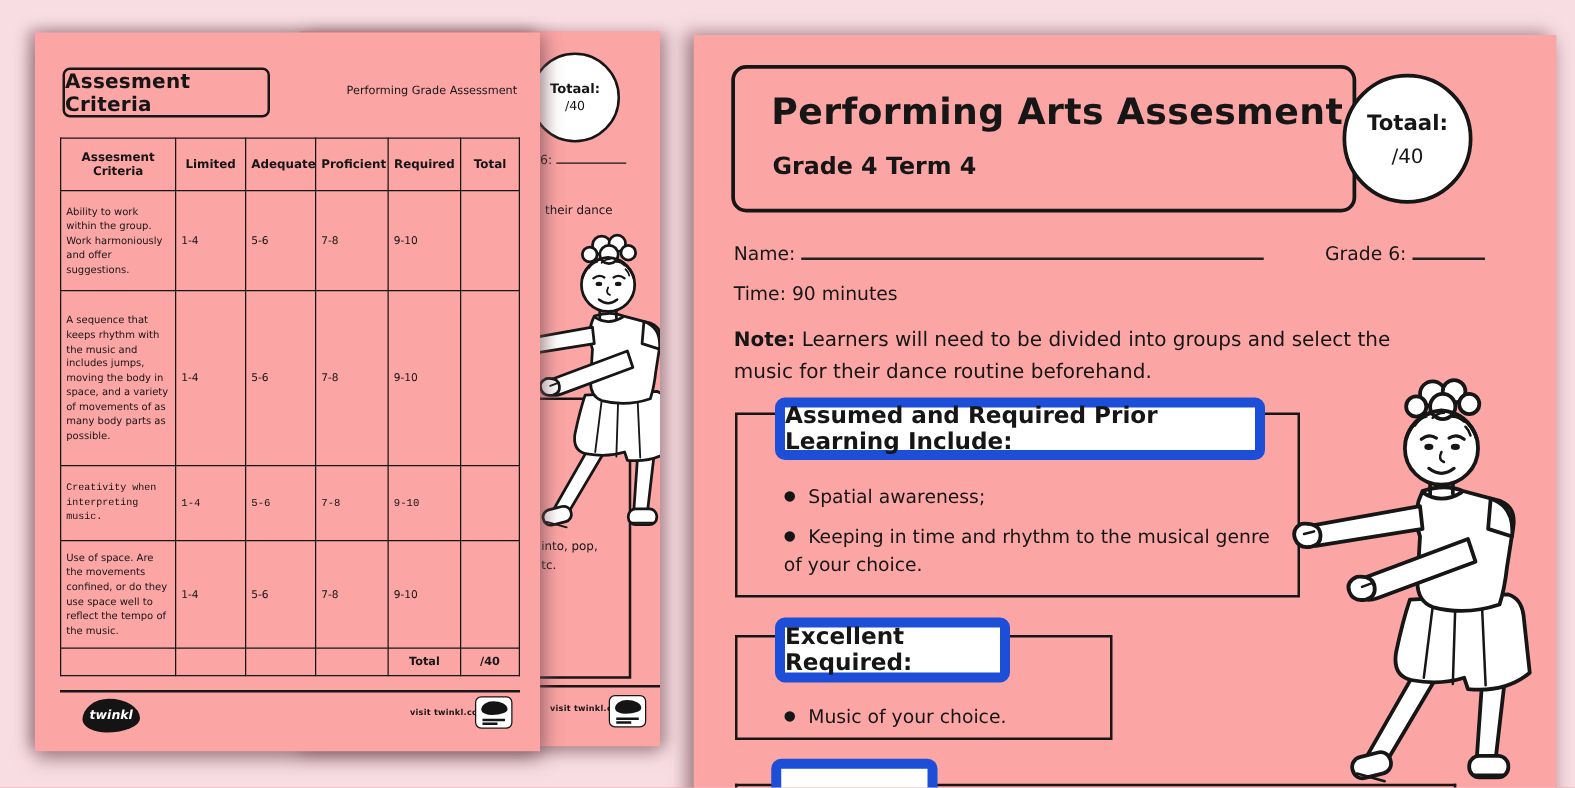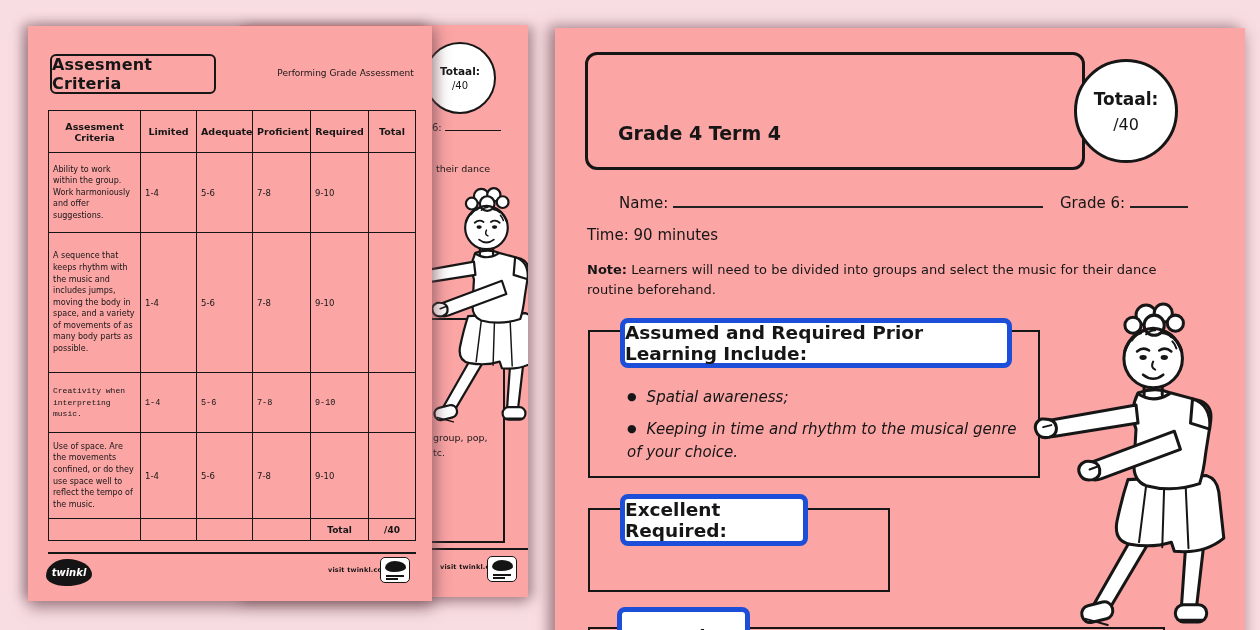--- a/index.html
+++ b/index.html
@@ -23,21 +23,21 @@
   table.rubric { position:absolute; left:20px; top:84px; width:368px; border-collapse:collapse; table-layout:fixed; }
   table.rubric th, table.rubric td { border:1.8px solid #161616; vertical-align:middle; padding:2px 4px; }
   table.rubric th { font-size:9.5px; font-weight:bold; text-align:center; height:42px; }
   td.crit { font-size:8px; text-align:left; line-height:1.45; padding-left:6px; }
   td.mark { font-size:8.5px; }
   tr.lr-total td { height:22px; font-size:9px; text-align:center; font-weight:bold; }
 
   .foot-line { position:absolute; height:2px; background:#161616; }
   .twinkl-logo { position:absolute; background:#141414; color:#fff; font-style:italic; font-weight:bold;
                  display:flex; align-items:center; justify-content:center;
-                 border-radius:46% 54% 58% 42% / 62% 58% 42% 38%; }
+                 border-radius:46% 54% 58% 42% / 62% 58% 42% 38%;margin-left:20px; }
   .visit { position:absolute; font-size:6.5px; font-weight:bold; letter-spacing:.2px; }
   .badge { position:absolute; width:30px; height:26px; border:1.5px solid #161616; border-radius:5px; background:#fff; }
   .badge .blob { position:absolute; left:4px; top:3px; width:21px; height:11px; background:#141414;
                  border-radius:46% 54% 58% 42% / 62% 58% 42% 38%; }
   .badge .l1 { position:absolute; left:5px; top:17px; width:18px; height:1.5px; background:#141414; }
   .badge .l2 { position:absolute; left:5px; top:20px; width:12px; height:1.5px; background:#141414; }
 
   
   .mp-titlebox { position:absolute; left:-70px; top:14px; width:260px; height:80px; border:2.5px solid #161616; border-radius:8px; }
   .mp-circle { position:absolute; left:184px; top:17px; width:72px; height:72px; border:2.5px solid #161616; border-radius:50%;
@@ -56,26 +56,26 @@
   .rp-title { position:absolute; left:62px; top:44px; font-size:29px; font-weight:800; letter-spacing:.3px; }
   .rp-subtitle { position:absolute; left:63px; top:94px; font-size:19px; font-weight:bold; }
   .rp-circle { position:absolute; left:519px; top:31px; width:104px; height:104px; border:3px solid #161616; border-radius:50%;
                background:#fff; display:flex; flex-direction:column; align-items:center; justify-content:center; gap:6px; }
   .rp-circle .t1 { font-size:17px; font-weight:bold; }
   .rp-circle .t2 { font-size:16px; }
 
   .rp-row { position:absolute; font-size:15px; }
   .wline { display:inline-block; border-bottom:2px solid #222; height:13px; vertical-align:baseline; }
 
-  .rp-note { position:absolute; left:32px; top:232px; width:570px; font-size:13px; line-height:1.55; }
+  .rp-note { position:absolute; left:32px; top:232px; width:570px; font-size:16px; line-height:1.55; }
 
   .obox { position:absolute; border:2px solid #161616; background:transparent; }
-  .hbox { position:absolute; border:5px solid #1d4ed8; border-radius:8px; background:#fff;
+  .hbox { position:absolute; border:8px solid #1d4ed8; border-radius:8px; background:#fff;
           display:flex; align-items:center; justify-content:center; font-weight:bold; font-size:18.5px; }
-  .bullet { position:absolute; font-size:15px;font-style:italic; }
+  .bullet { position:absolute; font-size:15px; }
   .bullet .dot { font-size:11px; vertical-align:2px; margin-right:10px; }
   .b2wrap { line-height:1.5; }
 
   .rp-girl { position:absolute; left:478px; top:272px; width:202px; height:333px; z-index:5; }
 </style>
 </head>
 <body>
 
 <svg width="0" height="0" style="position:absolute">
   <symbol id="girl" viewBox="0 0 200 330">
@@ -131,21 +131,21 @@
     <div class="t1">Totaal:</div>
     <div class="t2">/40</div>
   </div>
   <div class="mp-grade">
     <span>6:</span>
     <span class="wline"></span>
   </div>
   <div class="mp-note">their dance</div>
   <div class="mp-box"></div>
   <div class="mp-boxtext">
-    <div>group, pop,</div>
+    <div>into, pop,</div>
     <div>tc.</div>
   </div>
   <svg class="mp-girl">
       <use href="#girl"></use>
     </svg>
   <div class="foot-line" style="left:0; top:523px; width:288px;"></div>
   <div class="visit" style="left:200px; top:538px;">visit twinkl.co.za</div>
   <div class="badge" style="left:247px; top:531px;">
     <div class="blob"></div>
     <div class="l1"></div>
@@ -223,27 +223,28 @@
   <div class="visit" style="left:300px; top:540px;">visit twinkl.co.za</div>
   <div class="badge" style="left:352px; top:531px;">
     <div class="blob"></div>
     <div class="l1"></div>
       <div class="l2"></div>
   </div>
 </div>
 
 <div class="page page-right">
   <div class="rp-titlebox"></div>
+  <div class="rp-title">Performing Arts Assesment</div>
   <div class="rp-subtitle">Grade 4 Term 4</div>
   <div class="rp-circle">
     <div class="t1">Totaal:</div>
     <div class="t2">/40</div>
   </div>
 
-  <div class="rp-row" style="left:32px; top:166px;margin-left:32px;">
+  <div class="rp-row" style="left:32px; top:166px;">
     <span>Name:</span>
     <span class="wline" style="width:370px;"></span>
   </div>
   <div class="rp-row" style="left:505px; top:166px;">
     <span>Grade 6:</span>
     <span class="wline" style="width:58px;"></span>
   </div>
   <div class="rp-row" style="left:32px; top:198px;">Time: 90 minutes</div>
 
   <p class="rp-note"><b>Note:</b><span> Learners will need to be divided into groups and select the music for their dance routine beforehand.</span></p>
@@ -252,20 +253,23 @@
   <div class="hbox" style="left:65px; top:290px; width:392px; height:50px;">Assumed and Required Prior Learning Include:</div>
   <div class="bullet" style="left:72px; top:360px;">
     <span class="dot">●</span><span>Spatial awareness;</span>
   </div>
   <div class="bullet b2wrap" style="left:72px; top:390px; width:390px;">
     <span class="dot">●</span><span>Keeping in time and rhythm to the musical genre of your choice.</span>
   </div>
 
   <div class="obox" style="left:33px; top:480px; width:302px; height:84px;"></div>
   <div class="hbox" style="left:65px; top:466px; width:188px; height:52px;">Excellent Required:</div>
+  <div class="bullet" style="left:72px; top:536px;">
+    <span class="dot">●</span><span>Music of your choice.</span>
+  </div>
 
   <div class="obox" style="left:33px; top:599px; width:577px; height:60px; border-bottom:none;"></div>
   <div class="hbox" style="left:62px; top:579px; width:133px; height:60px; align-items:flex-start; padding-top:14px;">Instructions:</div>
 
   <svg class="rp-girl">
       <use href="#girl"></use>
     </svg>
 </div>
 
 </body></html>

